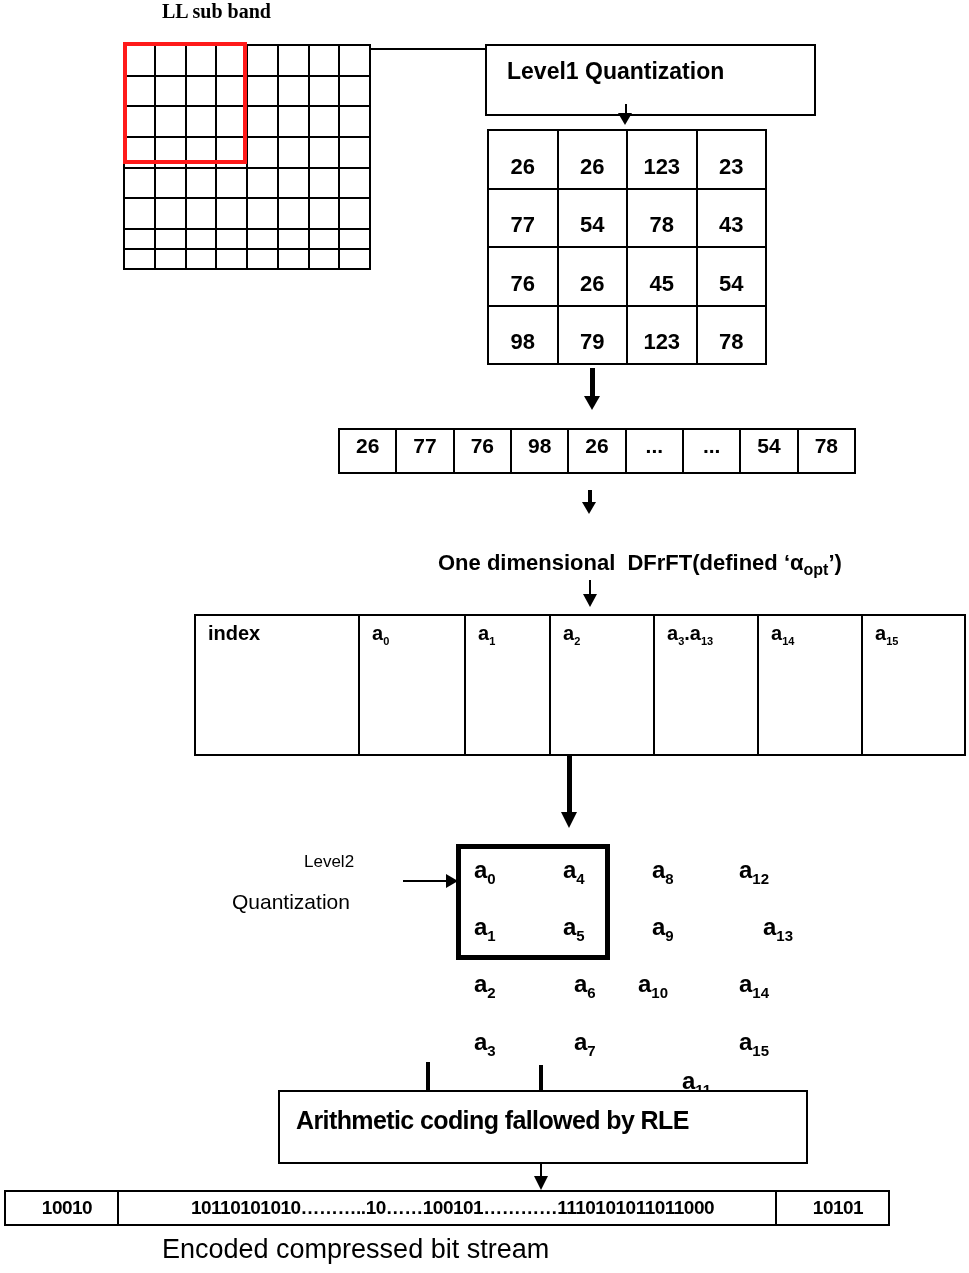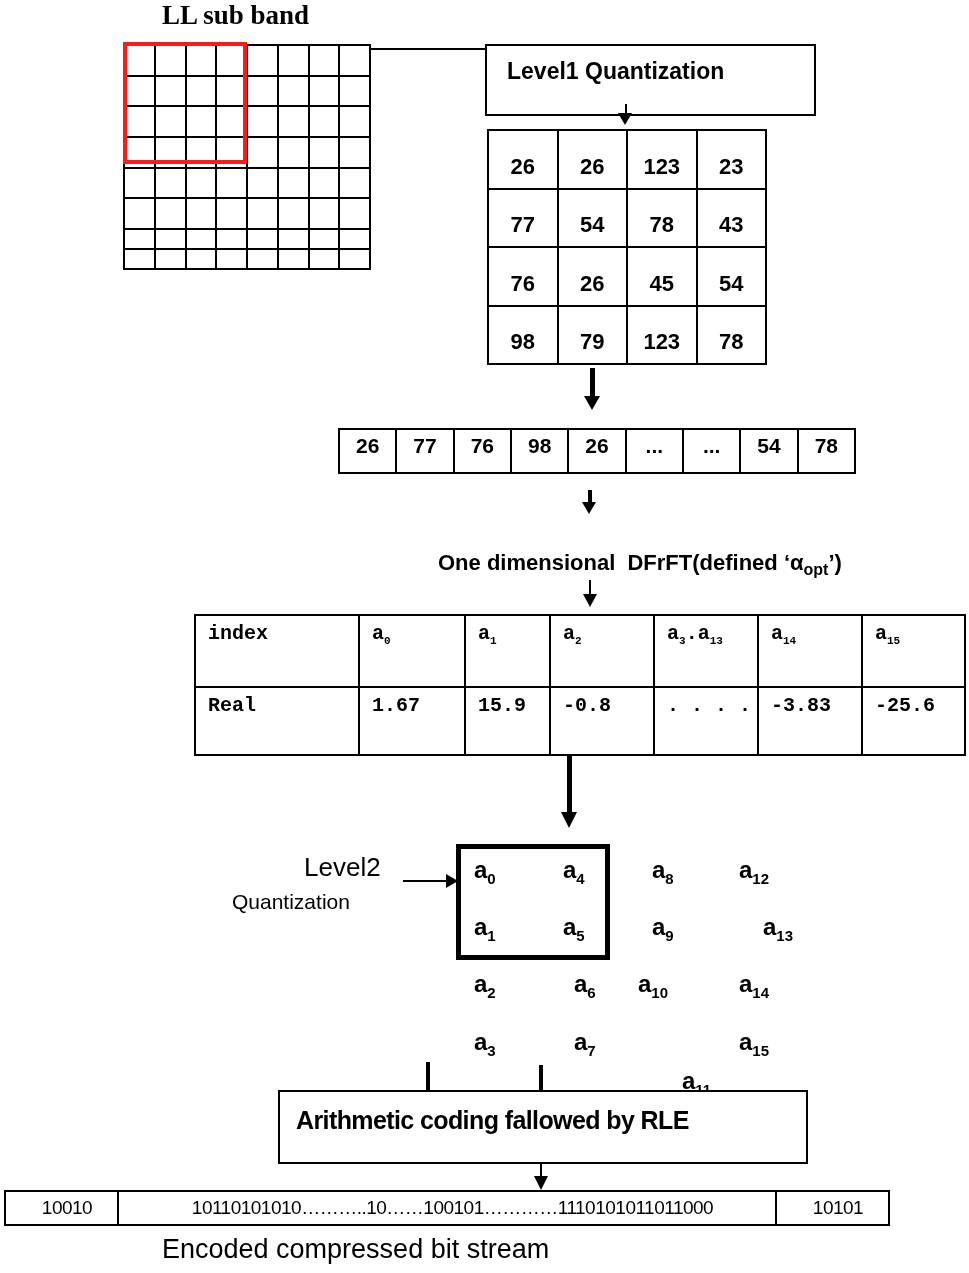--- a/index.html
+++ b/index.html
@@ -25,36 +25,36 @@
   #q-matrix td { border: 2px solid #000; font-family: "Liberation Sans", sans-serif; font-weight: bold; font-size: 22px; text-align: center; vertical-align: bottom; padding: 0 0 8px 0; }
 
   
   #vec { position: absolute; left: 338px; top: 428px; width: 518px; height: 46px; }
   #vec table { border-collapse: collapse; width: 100%; height: 100%; table-layout: fixed; }
   #vec td { border: 2px solid #000; font-family: "Liberation Sans", sans-serif; font-weight: bold; font-size: 21px; text-align: center; vertical-align: top; padding-top: 4px; }
 
   
   #coef { position: absolute; left: 194px; top: 614px; width: 772px; height: 142px; }
   #coef table { border-collapse: collapse; width: 100%; height: 100%; table-layout: fixed; }
-  #coef td { border: 2px solid #000; font-family: Liberation Mono, monospace; font-weight: bold; font-size: 20px; text-align: left; vertical-align: top; padding: 6px 0 0 12px; }
+  #coef td { border: 2px solid #000; font-family: Liberation Sans, sans-serif; font-weight: bold; font-size: 20px; text-align: left; vertical-align: top; padding: 6px 0 0 12px; }
   #coef sub { font-size: 11px; }
 
   
   .acell { position: absolute; font-family: "Liberation Sans", sans-serif; font-weight: bold; font-size: 24px; }
   .acell sub { font-size: 15px; }
 
   
   #bits { position: absolute; left: 4px; top: 1190px; width: 886px; height: 36px; }
   #bits table { border-collapse: collapse; width: 100%; height: 100%; }
-  #bits td { border: 2px solid #000; font-family: "Liberation Sans", sans-serif; font-weight: normal; font-size: 19px; text-align: center; letter-spacing: -0.5px; padding-left: 12px; }
+  #bits td { border: 2px solid #000; font-family: "Liberation Sans", sans-serif; font-weight: bold; font-size: 19px; text-align: center; letter-spacing: -0.5px; padding-left: 12px; }
 </style>
 </head>
 <body>
 
-<div class="abs serif" style="left:162px; top:0px; font-size:27px; font-weight:bold;">LL sub band</div>
+<div class="abs serif" style="left:162px; top:0px; font-size:20px; font-weight:bold;">LL sub band</div>
 
 <div id="ll-grid">
   <table>
     <tbody>
         <tr>
           <td></td>
           <td></td>
           <td></td>
           <td></td>
           <td></td>
@@ -220,37 +220,28 @@
     <tbody>
         <tr>
       <td>index</td>
       <td><span>a</span><sub>0</sub></td>
       <td><span>a</span><sub>1</sub></td>
       <td><span>a</span><sub>2</sub></td>
       <td><span>a</span><sub>3</sub><span>.a</span><sub>13</sub></td>
       <td><span>a</span><sub>14</sub></td>
       <td><span>a</span><sub>15</sub></td>
     </tr>
-    <tr>
-      <td>Real</td>
-      <td>1.67</td>
-      <td>15.9</td>
-      <td>-0.8</td>
-      <td>. . . .</td>
-      <td>-3.83</td>
-      <td>-25.6</td>
-    </tr>
   </tbody>
     </table>
 </div>
 
 <div class="abs" style="left:567px; top:756px; width:5px; height:58px; background:#000;"></div>
 <div class="arrowhead" style="left:561px; top:812px; border-top-width:16px;"></div>
 
-<div class="abs sans" style="left:304px; top:852px; font-size:26px;">Level2</div>
+<div class="abs sans" style="left:304px; top:852px; font-size:17px;">Level2</div>
 <div class="abs sans" style="left:232px; top:890px; font-size:21px;">Quantization</div>
 <div class="hline" style="left:403px; top:880px; width:45px;"></div>
 <div class="arrowhead-right" style="left:446px; top:874px;"></div>
 
 <div class="abs" style="left:456px; top:844px; width:154px; height:116px; border:5px solid #000; box-sizing:border-box;"></div>
 
 <div class="acell" style="left:474px; top:856px;"><span>a</span><sub>0</sub></div>
 <div class="acell" style="left:563px; top:856px;"><span>a</span><sub>4</sub></div>
 <div class="acell" style="left:652px; top:856px;"><span>a</span><sub>8</sub></div>
 <div class="acell" style="left:739px; top:856px;"><span>a</span><sub>12</sub></div>

